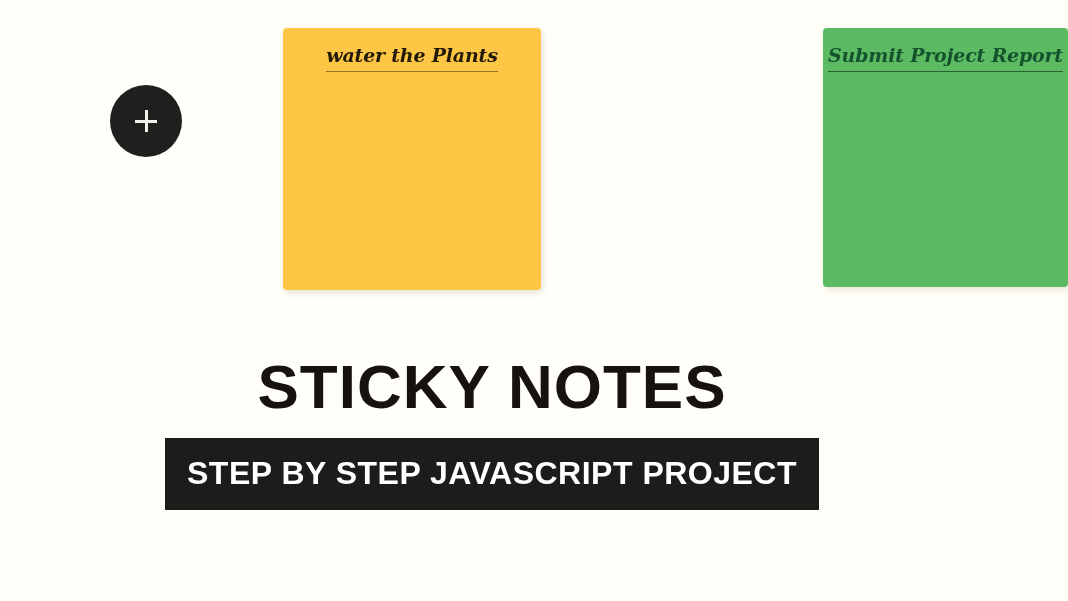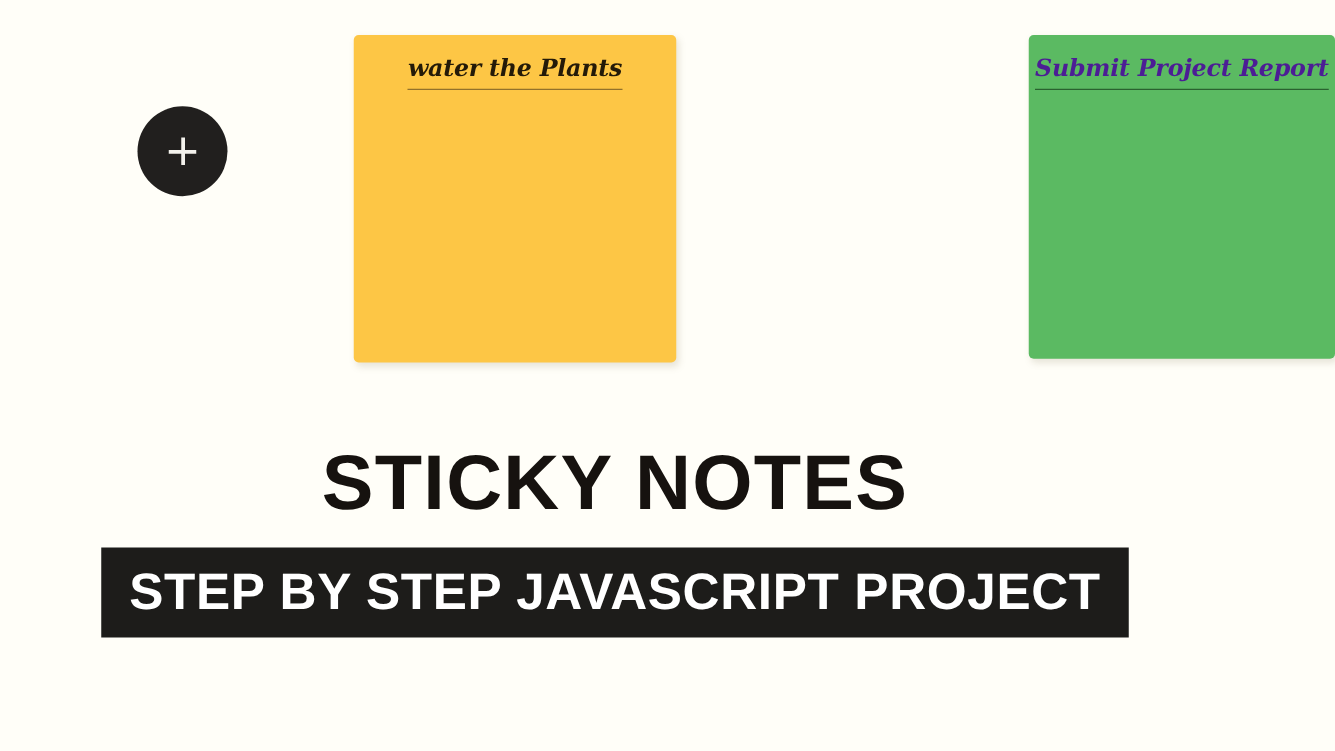--- a/index.html
+++ b/index.html
@@ -91,21 +91,21 @@
     font-size: 19px;
     line-height: 26px;
     letter-spacing: -0.2px;
     text-align: center;
     white-space: nowrap;
     padding-bottom: 3px;
     border-bottom: 1.5px solid rgba(60, 45, 20, 0.55);
   }
   .note-1 .note-text { color: #241a08; }
   .note-2 .note-text { color: #1c0f2e; border-bottom-color: rgba(30, 15, 50, 0.6); }
-  .note-3 .note-text { color: #4c1d95; border-bottom-color: rgba(10, 40, 14, 0.6); }
+  .note-3 .note-text { color: #14532d; border-bottom-color: rgba(10, 40, 14, 0.6); }
 
   
   #title-block {
     position: absolute;
     left: 0;
     top: 352px;
     width: 984px;
     text-align: center;
   }
   .main-title {
@@ -118,21 +118,21 @@
     margin: 0;
   }
   .subtitle-banner {
     display: inline-block;
     background: #1d1c1a;
     color: #ffffff;
     margin-top: 16px;
     padding: 9px 22px 11px 22px;
     font-family: "Liberation Sans", sans-serif;
     font-weight: 700;
-    font-size: 41px;
+    font-size: 32px;
     line-height: 52px;
     letter-spacing: 0.5px;
     white-space: nowrap;
   }
 </style>
 </head>
 <body>
 
 <div id="notes-board">
 

